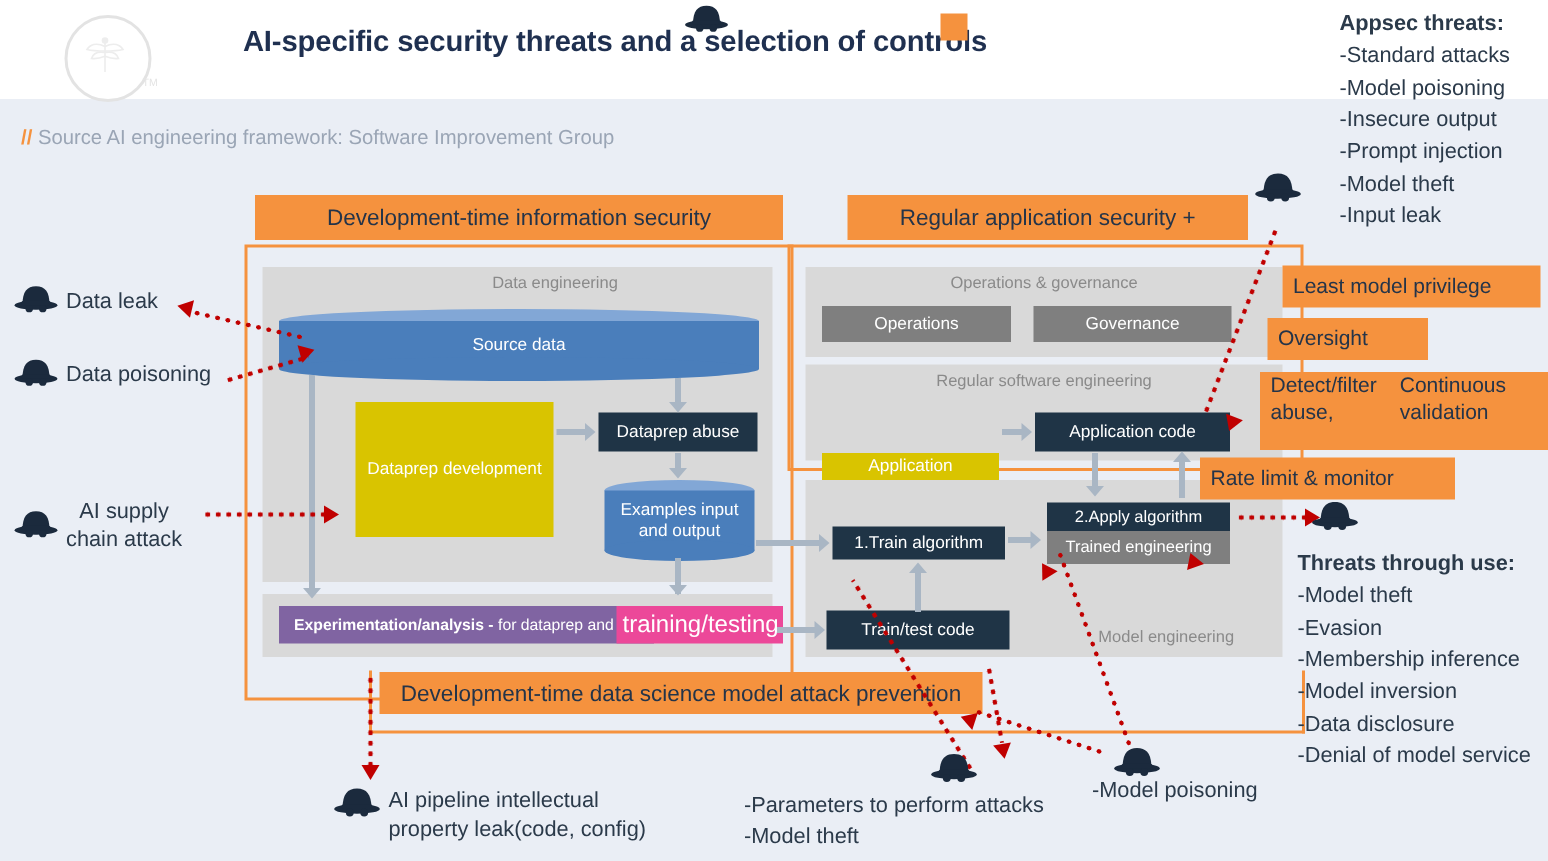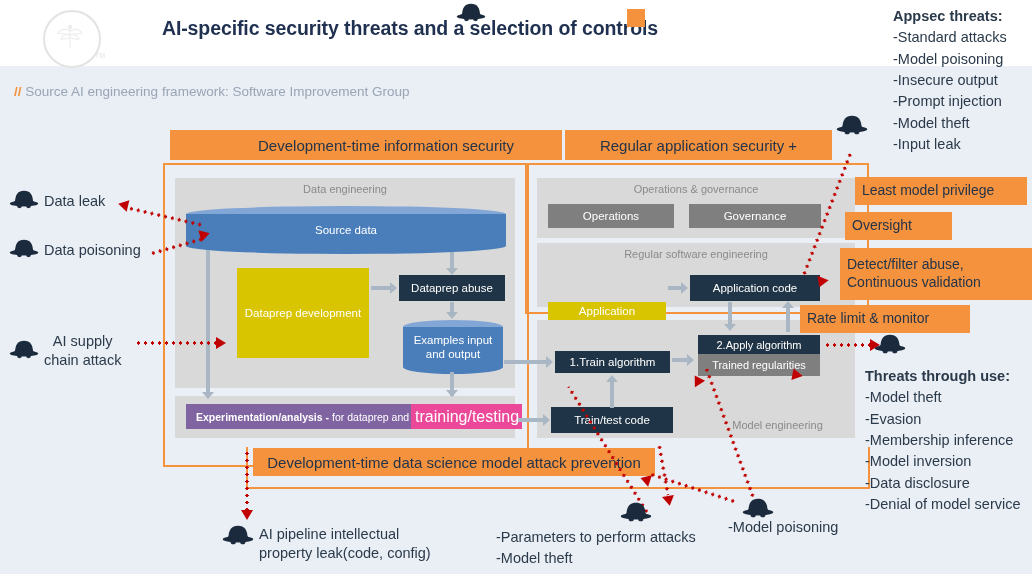--- a/index.html
+++ b/index.html
@@ -117,29 +117,29 @@
     </svg>
   </div>
   <div class="orange-sq"></div>
 
   <div class="source-line">
     <span class="slashes">//</span>
     <span>Source AI engineering framework: Software Improvement Group</span>
   </div>
 
   <div class="orange-frame" style="left:163px;top:163px;width:362px;height:300px;"></div>
-  <div class="orange-band" style="left:170px;top:130px;width:352px;height:30px;padding-left:40px;">Development-time information security</div>
+  <div class="orange-band" style="left:170px;top:130px;width:352px;height:30px;">Development-time information security</div>
 
   <div class="orange-frame" style="left:525px;top:163px;width:340px;height:147px;"></div>
   <div class="orange-band" style="left:565px;top:130px;width:267px;height:30px;">Regular application security +</div>
 
   <div class="orange-frame" style="left:246px;top:447px;width:620px;height:40px;border-top:none;"></div>
 
   <div class="gray-zone" style="left:175px;top:178px;width:340px;height:210px;"></div>
-  <div class="zone-label" style="left:175px;top:183px;width:340px;">Data engineering</div>
+  <div class="zone-label" style="left:175px;top:183px;width:340px;padding-left:25px;">Data engineering</div>
 
   <div class="cyl" style="left:186px;top:206px;width:320px;height:48px;">
     <div class="top" style="width:320px;height:16px;top:0;"></div>
     <div class="body" style="width:320px;height:32px;top:8px;"></div>
     <div class="bot" style="width:320px;height:16px;top:32px;"></div>
     <div class="lbl" style="top:18px;">Source data</div>
   </div>
 
   <div class="yellow" style="left:237px;top:268px;width:132px;height:90px;">Dataprep development</div>
 
@@ -174,21 +174,21 @@
     <span>development</span>
   </div>
   <div class="navy" style="left:690px;top:275px;width:130px;height:26px;">Application code</div>
 
   <div class="gray-zone" style="left:537px;top:320px;width:318px;height:118px;"></div>
   <div class="zone-label" style="left:700px;top:419px;width:155px;">Model engineering</div>
 
   <div class="navy" style="left:555px;top:351px;width:115px;height:22px;">1.Train algorithm</div>
   <div class="navy" style="left:551px;top:407px;width:122px;height:26px;">Train/test code</div>
   <div class="navy" style="left:698px;top:335px;width:122px;height:19px;font-size:11px;">2.Apply algorithm</div>
-  <div class="gray-box" style="left:698px;top:354px;width:122px;height:22px;font-size:11px;">Trained regularities</div>
+  <div class="gray-box" style="left:698px;top:354px;width:122px;height:22px;font-size:11px;">Trained engineering</div>
 
   <div class="ga" style="left:206px;top:250px;width:4px;height:146px;"></div>
   <div class="gav" style="left:202px;top:392px;"></div>
 
   <div class="ga" style="left:450px;top:252px;width:4px;height:20px;"></div>
   <div class="gav" style="left:446px;top:268px;"></div>
 
   <div class="ga" style="left:371px;top:286px;width:20px;height:4px;"></div>
   <div class="gah" style="left:390px;top:282px;"></div>
 
@@ -214,21 +214,21 @@
   <div class="gav" style="left:724px;top:324px;"></div>
 
   <div class="ga" style="left:786px;top:306px;width:4px;height:26px;"></div>
   <div class="gavu" style="left:782px;top:301px;"></div>
 
   <div class="ga" style="left:668px;top:286px;width:14px;height:4px;"></div>
   <div class="gah" style="left:681px;top:282px;"></div>
 
   <div class="orange-ctl" style="left:855px;top:177px;width:165px;height:28px;">Least model privilege</div>
   <div class="orange-ctl" style="left:845px;top:212px;width:100px;height:28px;">Oversight</div>
-  <div class="orange-ctl" style="left:840px;top:248px;width:185px;height:52px;flex-direction:column;align-items:flex-start;justify-content:center;">
+  <div class="orange-ctl" style="left:840px;top:248px;width:185px;height:52px;flex-direction:row;align-items:flex-start;justify-content:center;">
     <span>Detect/filter abuse,</span>
     <span>Continuous validation</span>
   </div>
   <div class="orange-ctl" style="left:800px;top:305px;width:163px;height:28px;">Rate limit &amp; monitor</div>
 
   <div class="orange-band" style="left:253px;top:448px;width:402px;height:28px;">Development-time data science model attack prevention</div>
 
   <div class="dot-arrow" style="left:128px;top:206px;width:78px;transform:rotate(13deg);"></div>
   <div class="dot-head" style="left:128px;top:200px;transform:rotate(193deg);"></div>
 

